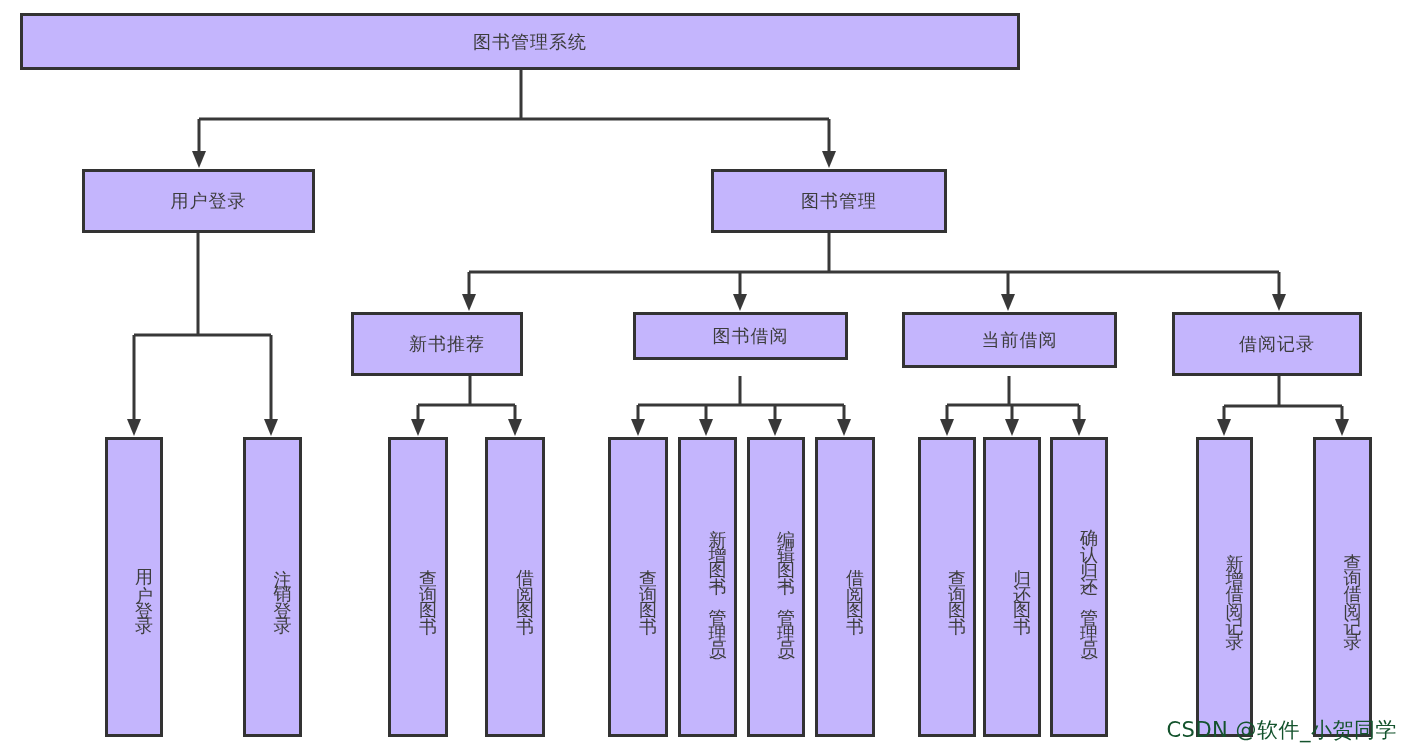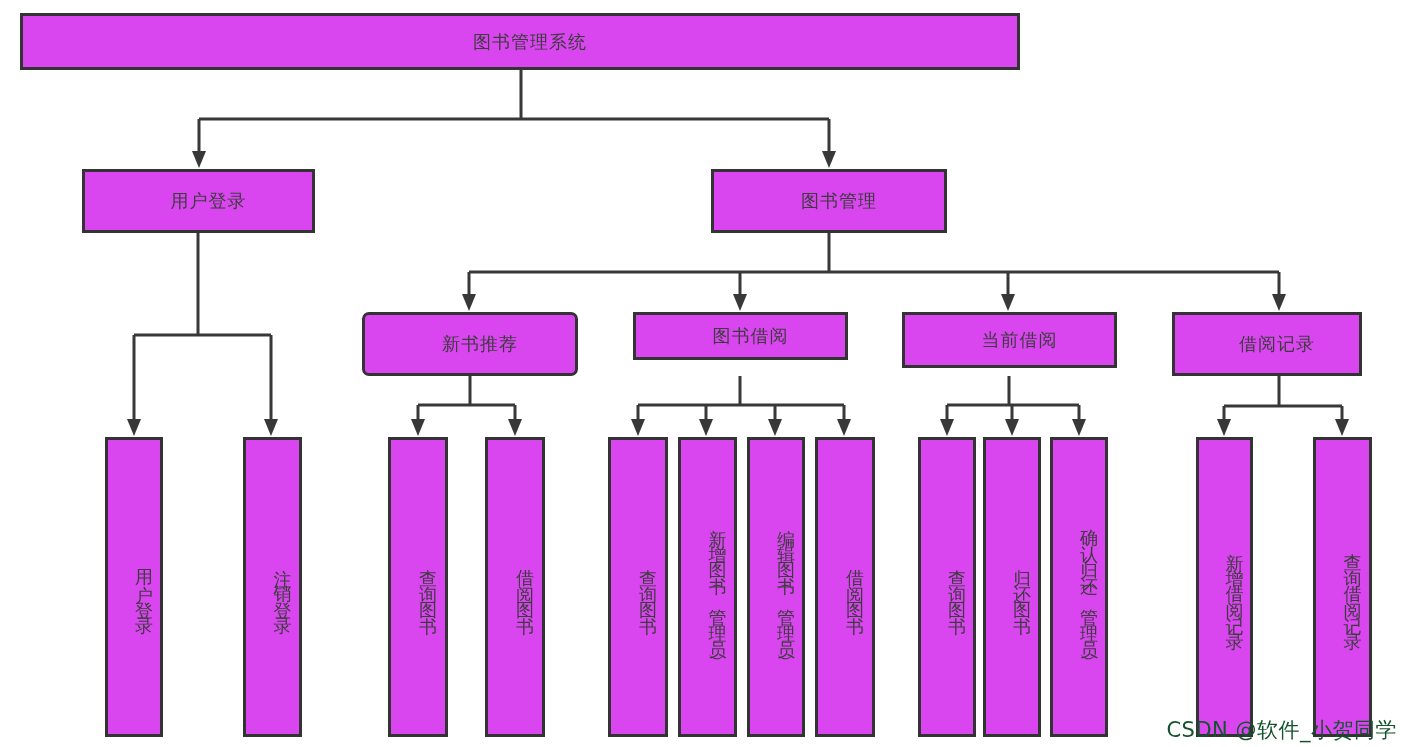--- a/index.html
+++ b/index.html
@@ -8,41 +8,41 @@
     width:1405px;height:747px;
     background:#ffffff;
     font-family:"DejaVu Sans","Liberation Sans",sans-serif;
     overflow:hidden;
   }
   svg.connectors{position:absolute;left:0;top:0;width:1405px;height:747px;pointer-events:none;}
   .node{
     position:absolute;
     box-sizing:border-box;
     border:3px solid #333333;
-    background:#d946ef;
+    background:#c4b5fd;
     display:flex;align-items:center;justify-content:center;
     color:#3c3c3c;
     padding-left:20px;
   }
   .hnode{font-size:18px;letter-spacing:1px;white-space:nowrap;}
   .vnode .vtext{
     writing-mode:vertical-rl;
     text-orientation:mixed;
     font-size:18px;
     letter-spacing:16px;
     line-height:1;
     color:#3c3c3c;
   }
   
   .n-root{left:20px;top:13px;width:1000px;height:57px;}
   
   .n-userlogin{left:82px;top:169px;width:233px;height:64px;}
   .n-bookmgmt{left:711px;top:169px;width:236px;height:64px;text-align:center;}
   
-  .n-newbook{left:362px;top:312px;width:216px;height:64px;border-radius:7px;}
+  .n-newbook{left:351px;top:312px;width:172px;height:64px;}
   .n-bookborrow{left:633px;top:312px;width:215px;height:48px;}
   .n-currentborrow{left:902px;top:312px;width:215px;height:56px;}
   .n-borrowrecord{left:1172px;top:312px;width:190px;height:64px;}
   
   .leaf{top:437px;height:300px;}
   .l-a1{left:105px;width:58px;}
   .l-a2{left:243px;width:59px;}
   .l-b1{left:388px;width:60px;}
   .l-b2{left:485px;width:60px;}
   .l-c1{left:608px;width:60px;}

